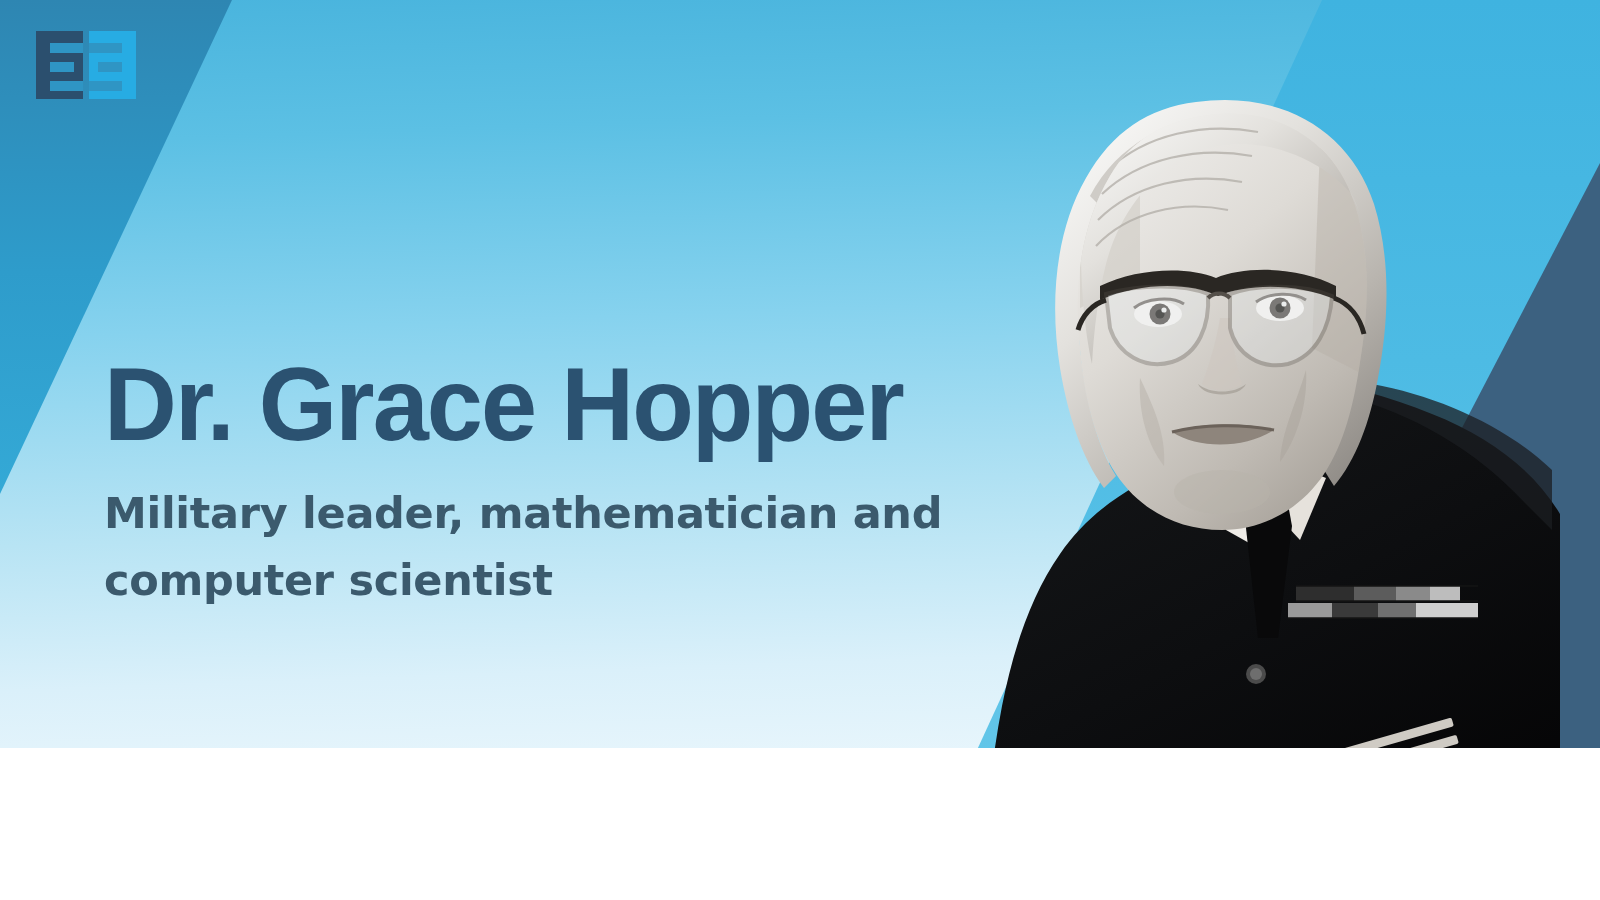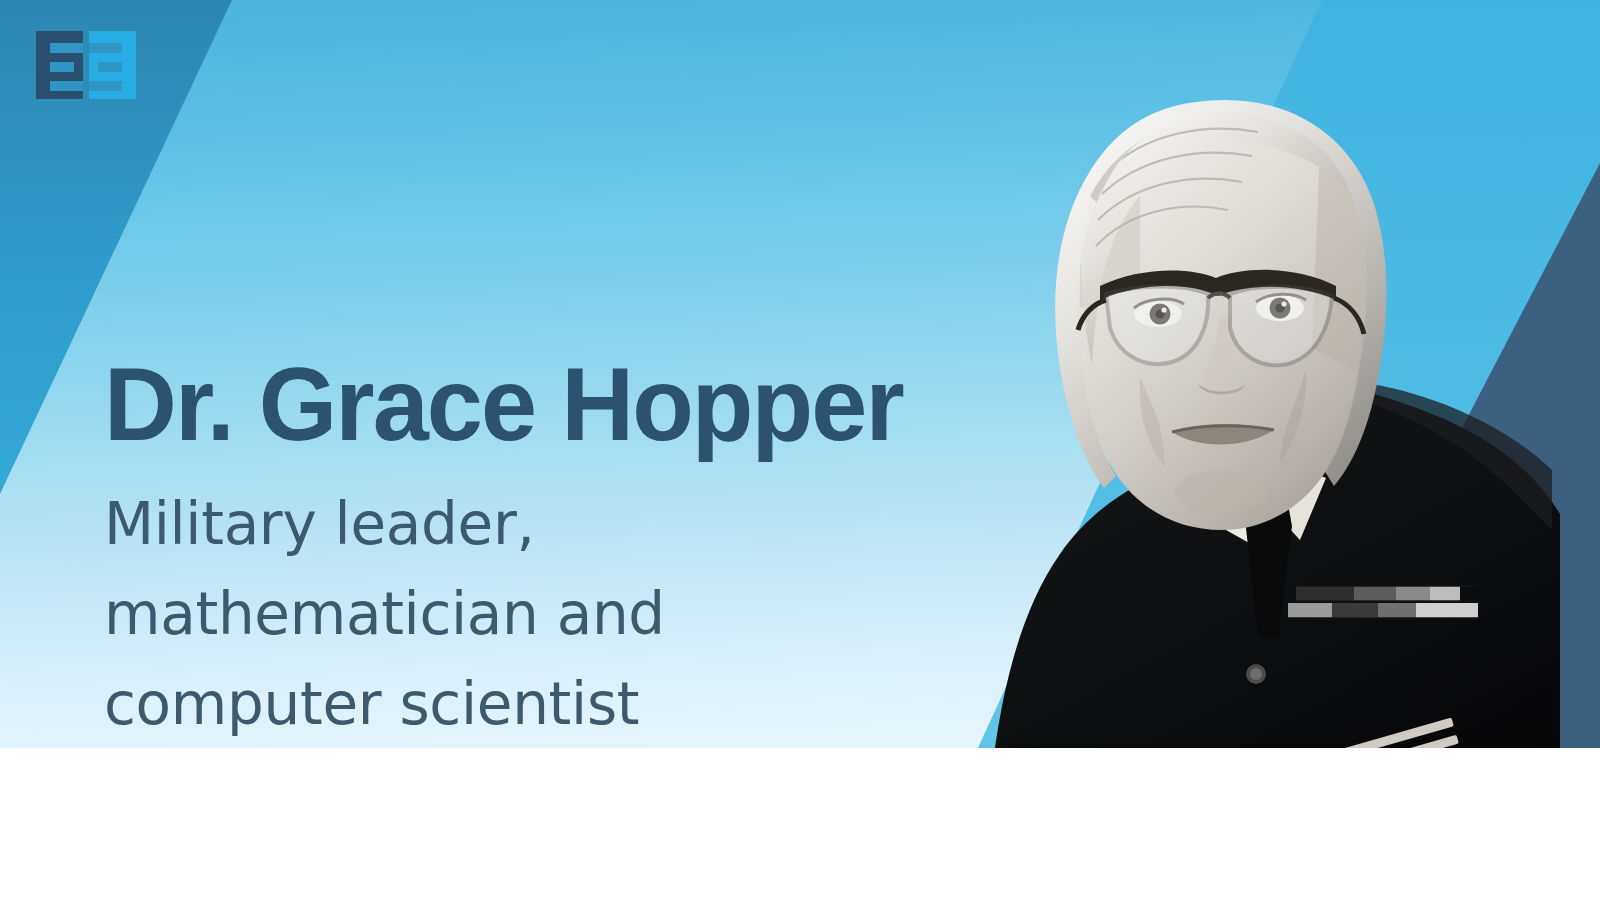--- a/index.html
+++ b/index.html
@@ -29,22 +29,22 @@
     line-height:1.0;
     letter-spacing:-2.0px;
     color:#2b5271;
     margin:0;
     white-space:nowrap;
     transform:scaleX(0.97);
     transform-origin:left center;
   }
   #subtitle{
     font-family:"DejaVu Sans",sans-serif;
-    font-weight:400;
-    font-size:58px;
+    font-weight:700;
+    font-size:43px;
     line-height:1.55;
     letter-spacing:-0.3px;
     color:#3b5a6d;
     margin:24px 0 0 0;
     max-width:840px;
   }
 
   
   #portrait{
     position:absolute;

